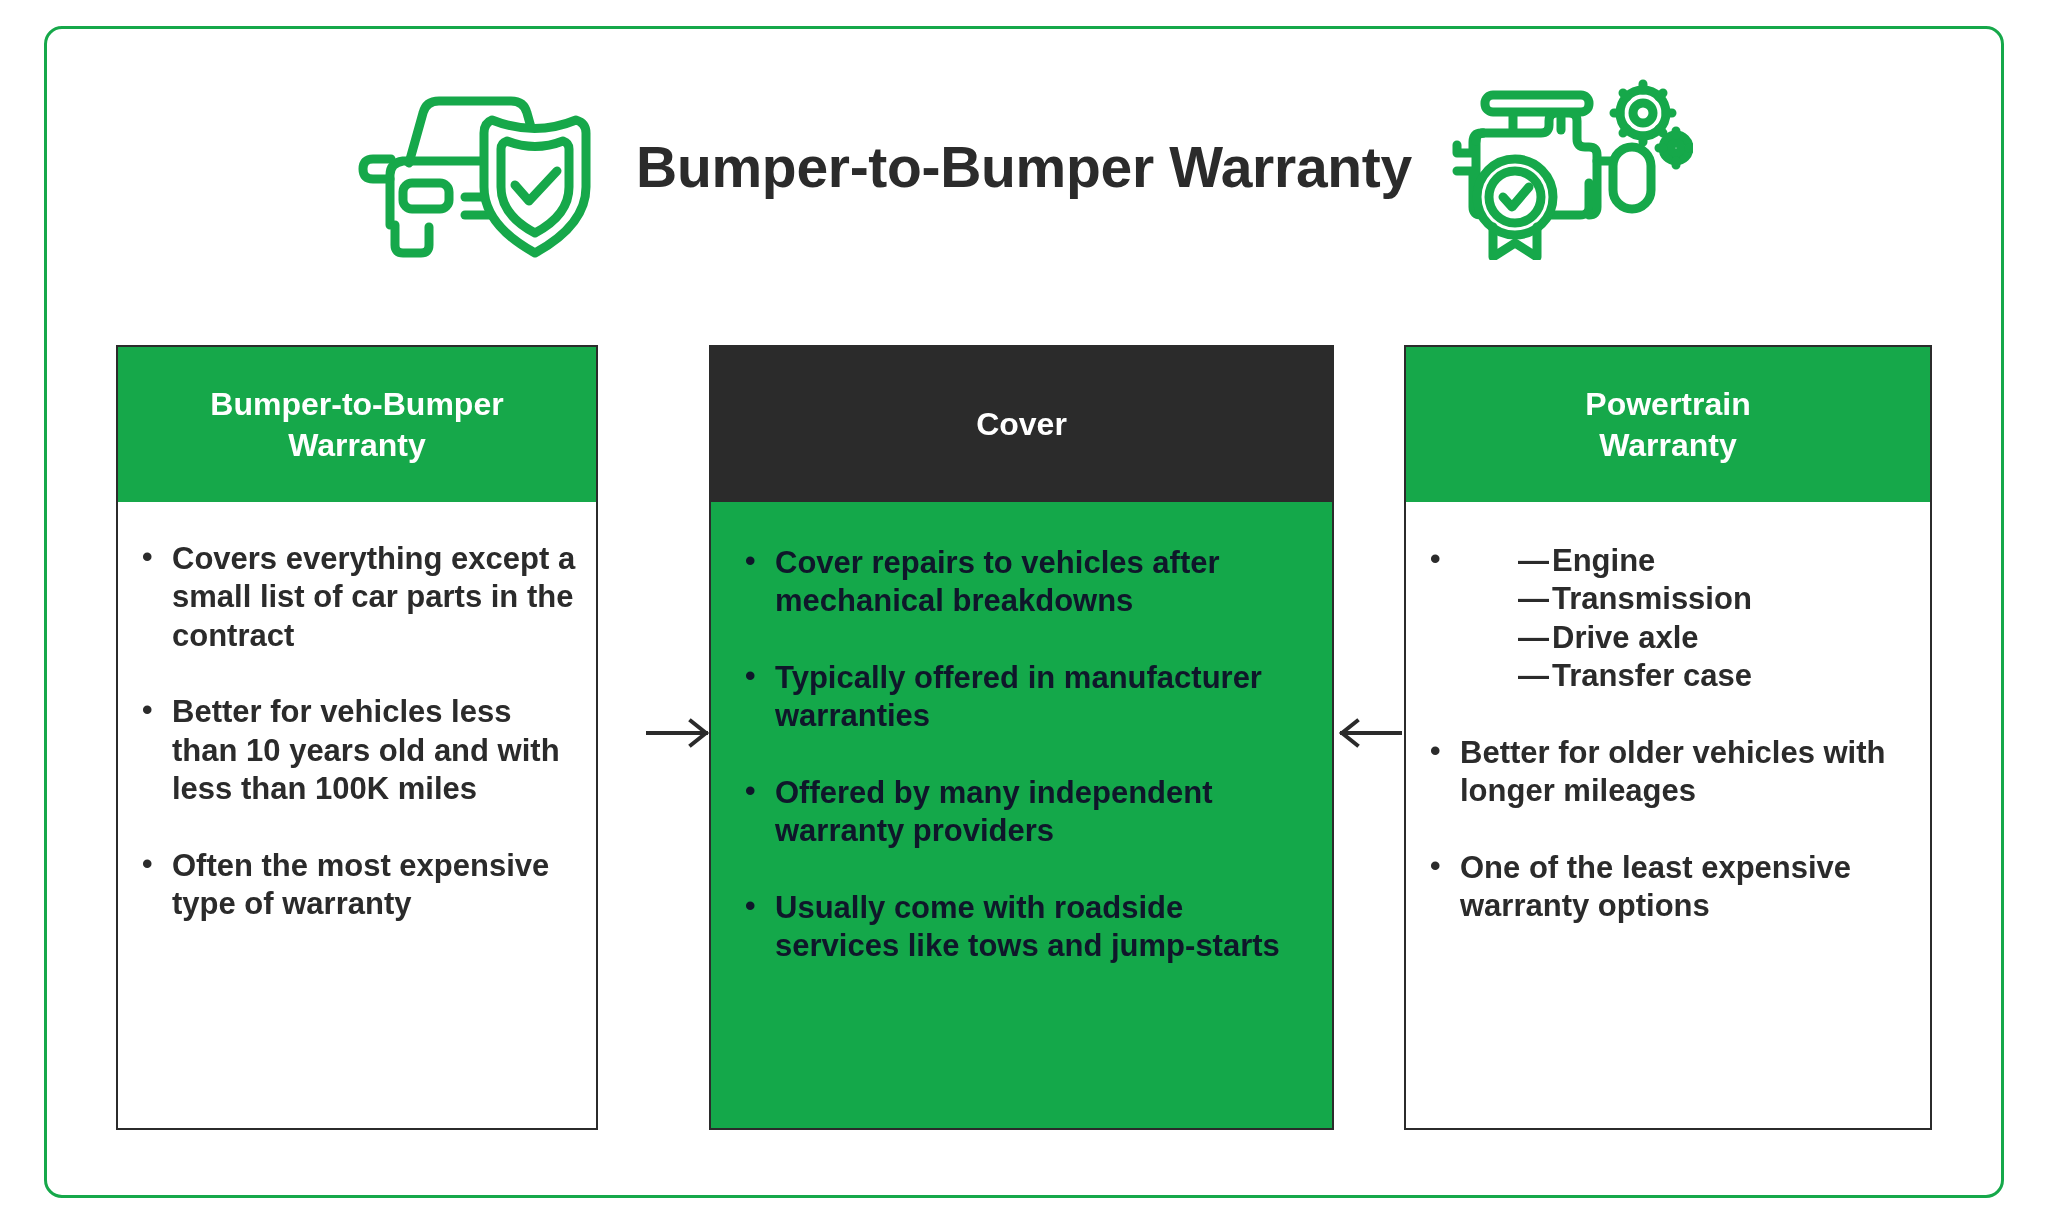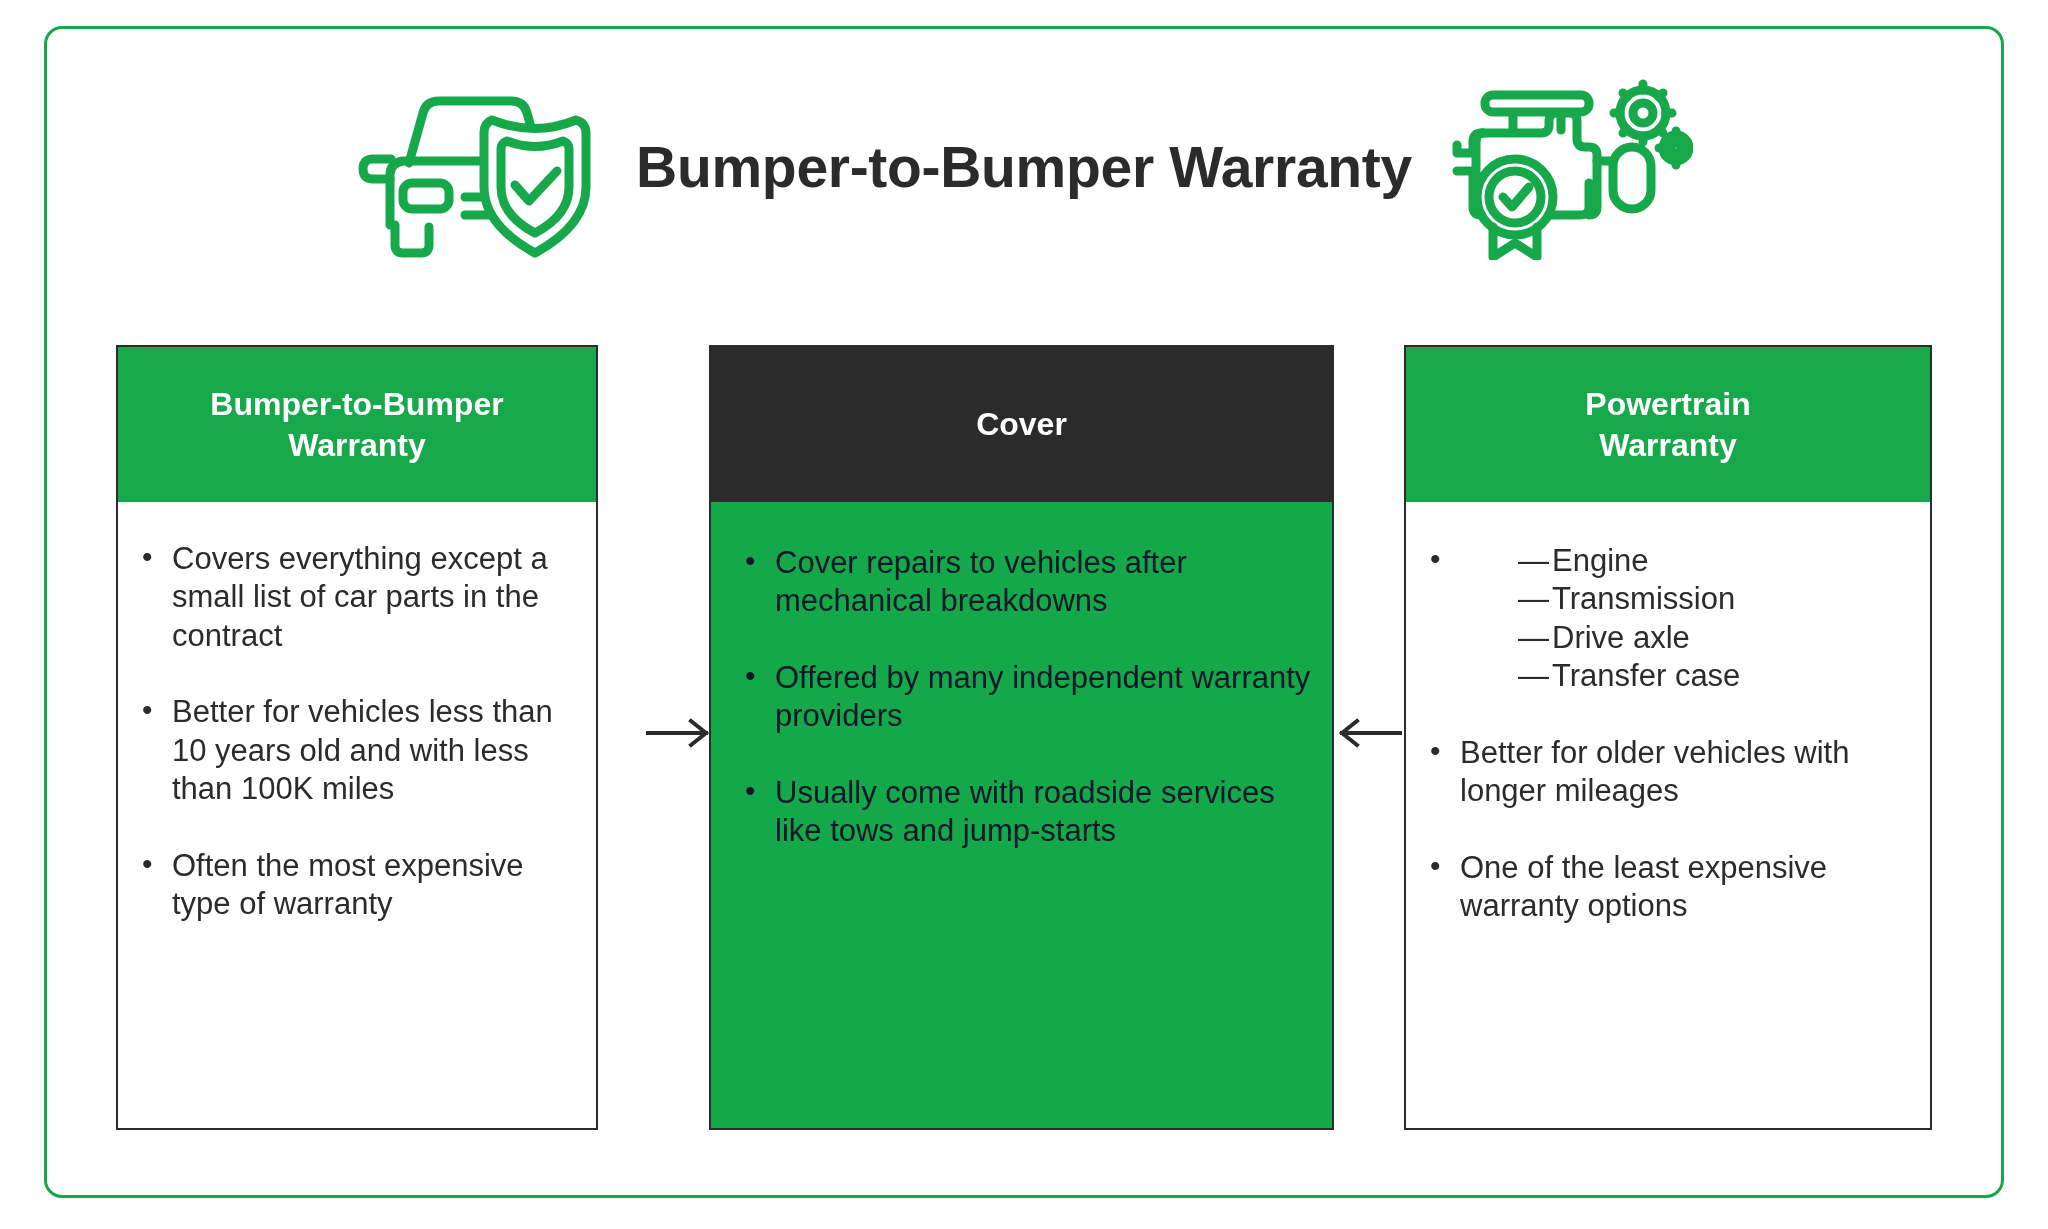--- a/index.html
+++ b/index.html
@@ -97,20 +97,21 @@
     padding: 0 18px;
     box-sizing: border-box;
   }
   .head-green { background: #16a84a; }
   .head-dark  { background: #2b2b2b; }
 
   .col-body {
     flex: 1 1 auto;
     padding: 38px 17px 10px 24px;
     box-sizing: border-box;
+    font-weight: bold;
   }
   .body-white { background: #ffffff; color: #2b2b2b; }
   .body-green { background: #14a84a; color: #0f172a; padding-top: 42px; padding-left: 34px; }
 
   ul.bullets {
     list-style: none;
     margin: 0;
     padding: 0;
     font-size: 31px;
     line-height: 1.24;
@@ -228,20 +229,21 @@
       </div>
     </div>
 
     <div class="col col-mid">
       <div class="col-head head-dark">
         <span>Cover</span>
       </div>
       <div class="col-body body-green">
         <ul class="bullets">
           <li>Cover repairs to vehicles after mechanical breakdowns</li>
+          <li>Typically offered in manufacturer warranties</li>
           <li>Offered by many independent warranty providers</li>
           <li>Usually come with roadside services like tows and jump-starts</li>
         </ul>
       </div>
     </div>
 
     <div class="col col-right">
       <div class="col-head head-green">
         <span>
           <span>Powertrain</span><br>

